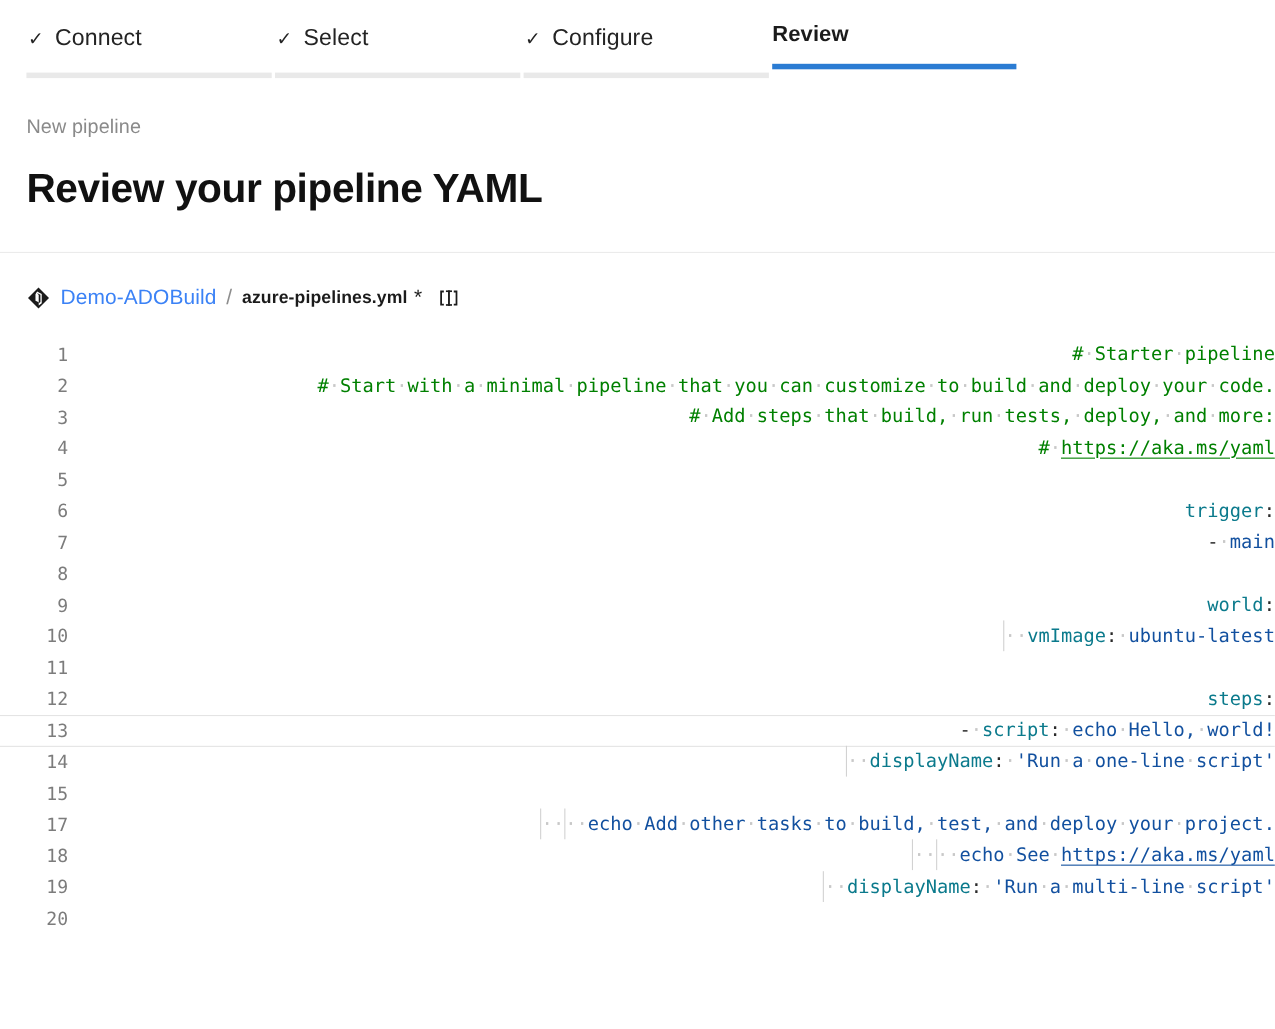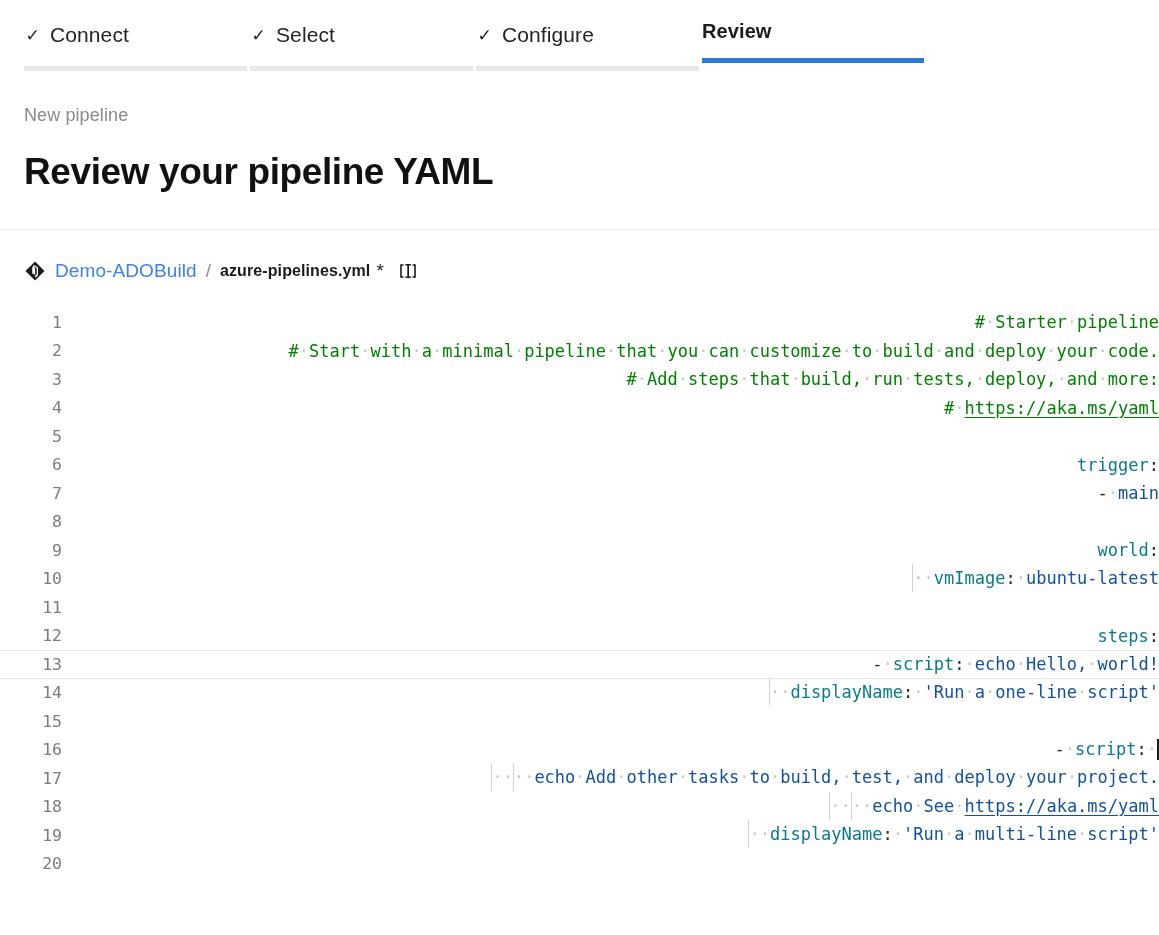--- a/index.html
+++ b/index.html
@@ -367,24 +367,20 @@
   <div class="code-line">
     <span class="ln">14</span>
     <span class="code"><span class="guide"></span><span class="ws">·</span><span class="ws">·</span><span class="t-key">displayName</span><span class="t-punct">:</span><span class="ws">·</span><span class="t-val">'Run<span class="ws">·</span>a<span class="ws">·</span>one-line<span class="ws">·</span>script'</span></span>
   </div>
 
   <div class="code-line">
     <span class="ln">15</span>
     <span class="code"></span>
   </div>
 
-  <div class="code-line">
-    <span class="ln">16</span>
-    <span class="code"><span class="t-dash">-</span><span class="ws">·</span><span class="t-key">script</span><span class="t-punct">:</span><span class="ws">·</span><span class="caret"></span></span>
-  </div>
 
   <div class="code-line">
     <span class="ln">17</span>
     <span class="code"><span class="guide"></span><span class="ws">·</span><span class="ws">·</span><span class="guide"></span><span class="ws">·</span><span class="ws">·</span><span class="t-val">echo<span class="ws">·</span>Add<span class="ws">·</span>other<span class="ws">·</span>tasks<span class="ws">·</span>to<span class="ws">·</span>build,<span class="ws">·</span>test,<span class="ws">·</span>and<span class="ws">·</span>deploy<span class="ws">·</span>your<span class="ws">·</span>project.</span></span>
   </div>
 
   <div class="code-line">
     <span class="ln">18</span>
     <span class="code"><span class="guide"></span><span class="ws">·</span><span class="ws">·</span><span class="guide"></span><span class="ws">·</span><span class="ws">·</span><span class="t-val">echo<span class="ws">·</span>See<span class="ws">·</span></span><span class="t-link-blue">https://aka.ms/yaml</span></span>
   </div>

